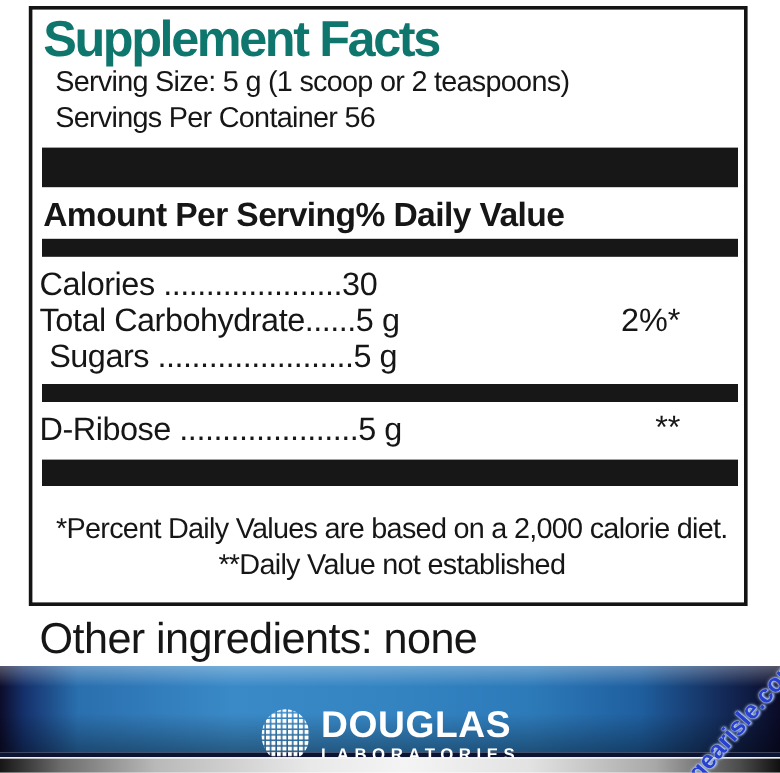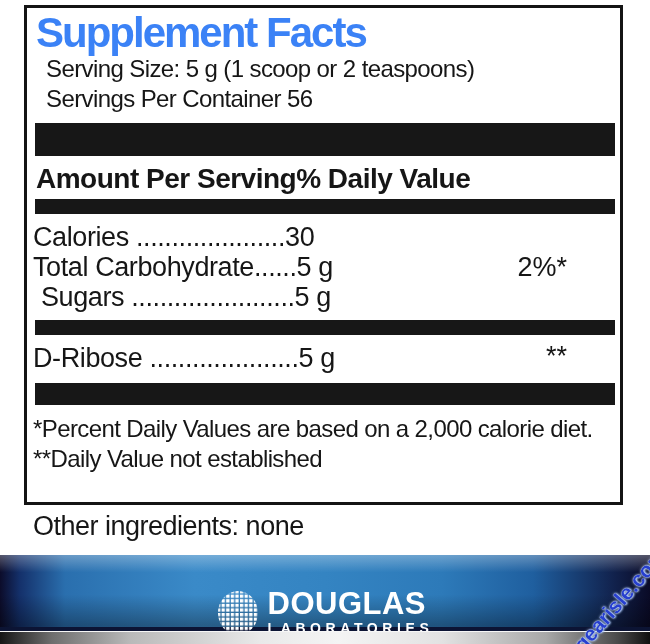--- a/index.html
+++ b/index.html
@@ -11,21 +11,21 @@
   }
   .page{position:absolute;inset:0;}
 
   
   .facts-box{
     position:absolute;left:24px;top:5px;width:599px;height:500px;
     box-sizing:border-box;border:3px solid #141414;background:#fff;
   }
   .sf-title{
     margin:4px 0 0 9px;font-size:42px;font-weight:bold;
-    letter-spacing:-2px;line-height:42px;color:#3b82f6;
+    letter-spacing:-2px;line-height:42px;color:#0f766e;
   }
   .sf-line{
     margin-left:19px;font-size:24px;line-height:30px;letter-spacing:-0.6px;
   }
   .bar{background:#171717;margin:0 5px 0 8px;}
   .bar.thick{height:33px;margin-top:9px;}
   .bar.thin{height:15px;}
   .bar.b2{margin-top:2px;}
   .bar.b3{margin-top:8px;}
   .bar.mid{height:22px;margin-top:10px;}
@@ -39,26 +39,26 @@
   .nrow{
     position:relative;margin-left:6px;font-size:27px;line-height:30px;
     letter-spacing:-0.4px;white-space:pre;
   }
   .nrow .indent{padding-left:8px;}
   .nrow .dv{
     position:absolute;right:53px;top:0;letter-spacing:0;
     white-space:nowrap;
   }
   .nrow .dv.raised{top:-2px;}
-  .fnotes{margin-top:9px;}
+  .fnotes{margin-top:21px;text-align:center;}
   .fnote{margin-left:6px;font-size:24px;line-height:30px;letter-spacing:-0.6px;}
 
   
   .other-ing{
-    position:absolute;left:33px;top:511px;font-size:27px;letter-spacing:-0.5px;
+    position:absolute;left:33px;top:511px;font-size:36px;letter-spacing:-0.5px;
   }
 
   
   .brand-bar{
     position:absolute;left:0;top:555px;width:650px;height:76px;
     box-sizing:border-box;border-bottom:4px solid #0c1434;
     background-image:
       linear-gradient(180deg, rgba(255,255,255,0.30) 0%, rgba(255,255,255,0) 24%,
                       rgba(0,0,0,0) 55%, rgba(0,0,0,0.32) 97%),
       linear-gradient(90deg, #0c0c2a 0%, #14306a 3%, #2a6fae 10%, #3a8ac8 30%,

